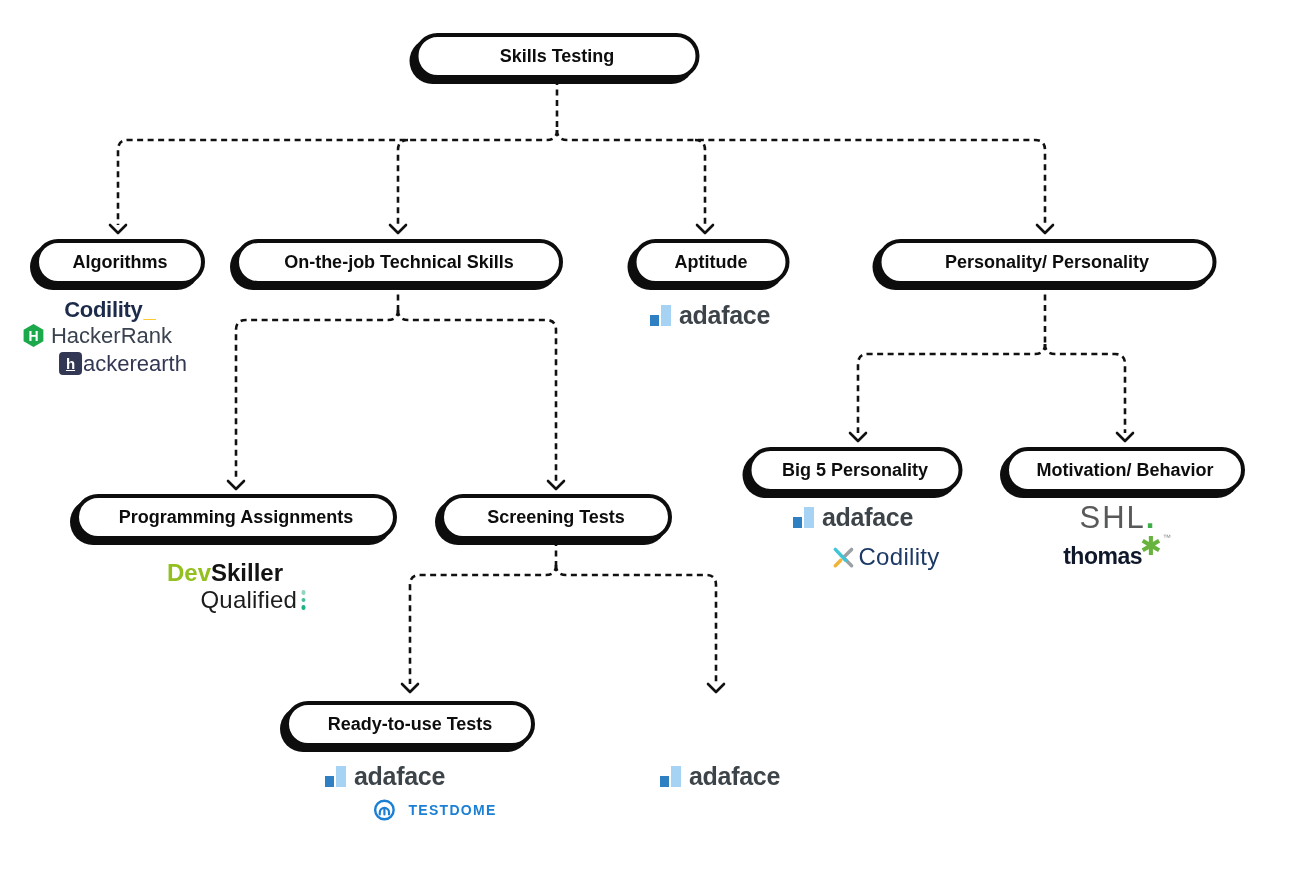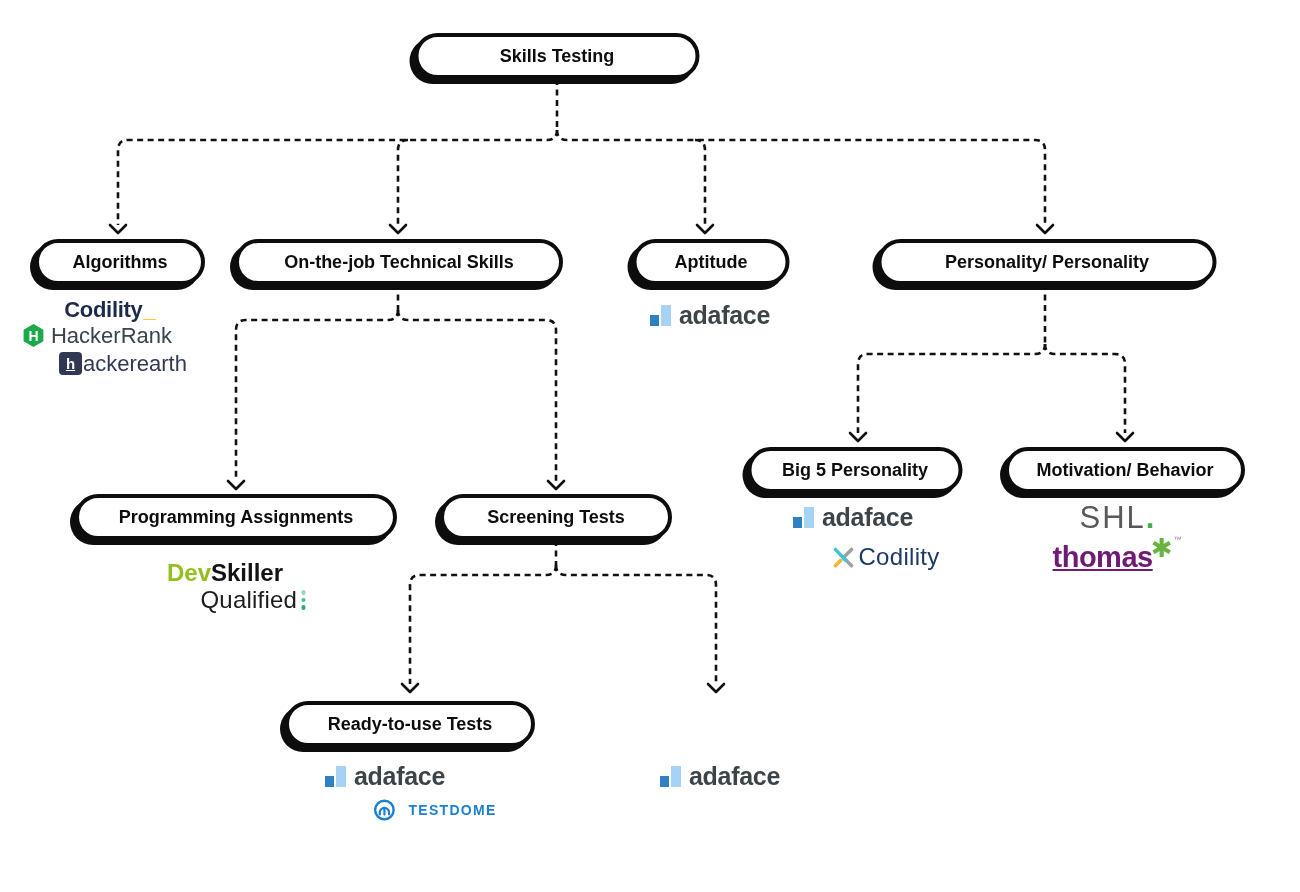--- a/index.html
+++ b/index.html
@@ -44,21 +44,21 @@
   .qual-dots{display:flex;flex-direction:column;margin-left:4px;row-gap:3px;}
   .qual-dots i{width:4.5px;height:4.5px;border-radius:50%;display:block;}
   
   .td-text{font-size:14px;font-weight:700;color:#1b7fd4;letter-spacing:1.3px;margin-left:13px;}
   
   .crit-text{font-size:24px;font-weight:500;color:#1d3a66;letter-spacing:0.3px;margin-left:2px;}
   
   .shl-text{font-size:31px;font-weight:500;color:#58595b;letter-spacing:2px;}
   .shl-dot{font-size:31px;font-weight:700;color:#3dae49;}
   
-  .thomas-text{font-size:29px;font-weight:800;color:#701a75;letter-spacing:-0.5px;text-decoration:underline;}
+  .thomas-text{font-size:23px;font-weight:800;color:#0f172a;letter-spacing:-0.5px;}
   .thomas-star{font-size:26px;color:#68b33e;position:relative;top:-10px;margin-left:-2px;font-weight:400;}
   .thomas-tm{font-size:8px;color:#8a8a8a;position:relative;top:-18px;margin-left:1px;}
 </style>
 </head>
 <body>
 
 <div id="canvas">
 
   <svg class="wires" width="1300" height="892" viewBox="0 0 1300 892">
     <g fill="none" stroke="#111111" stroke-width="2.6" stroke-dasharray="6 4.5">

